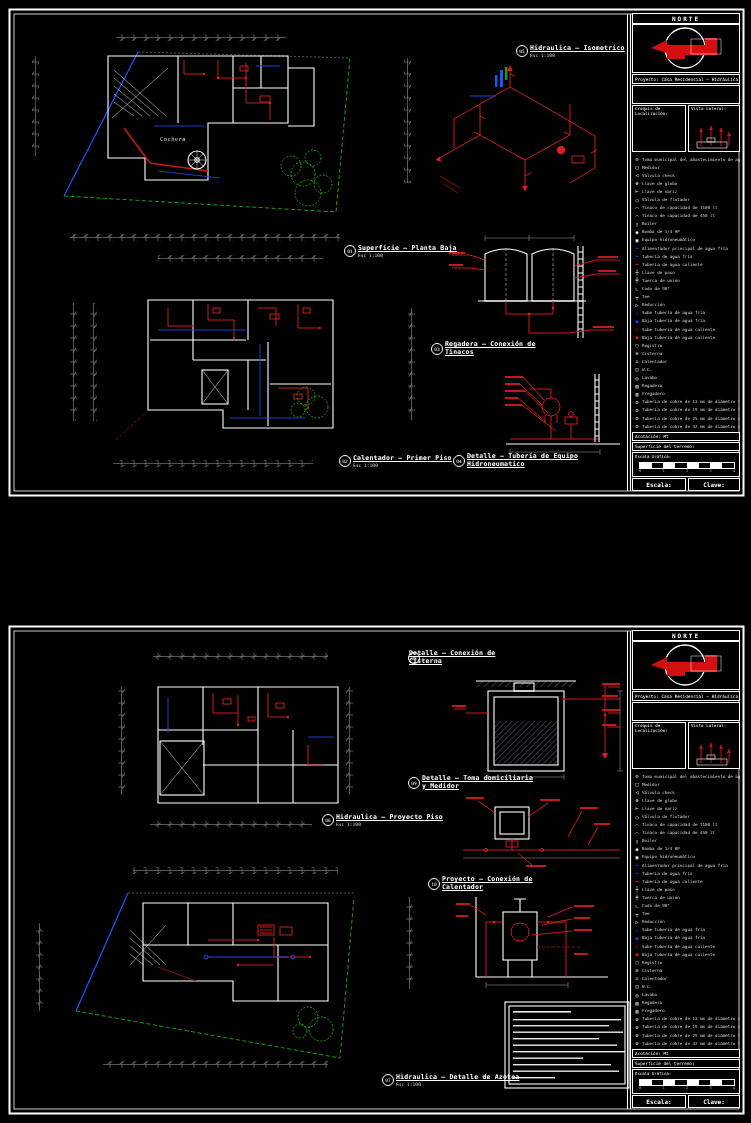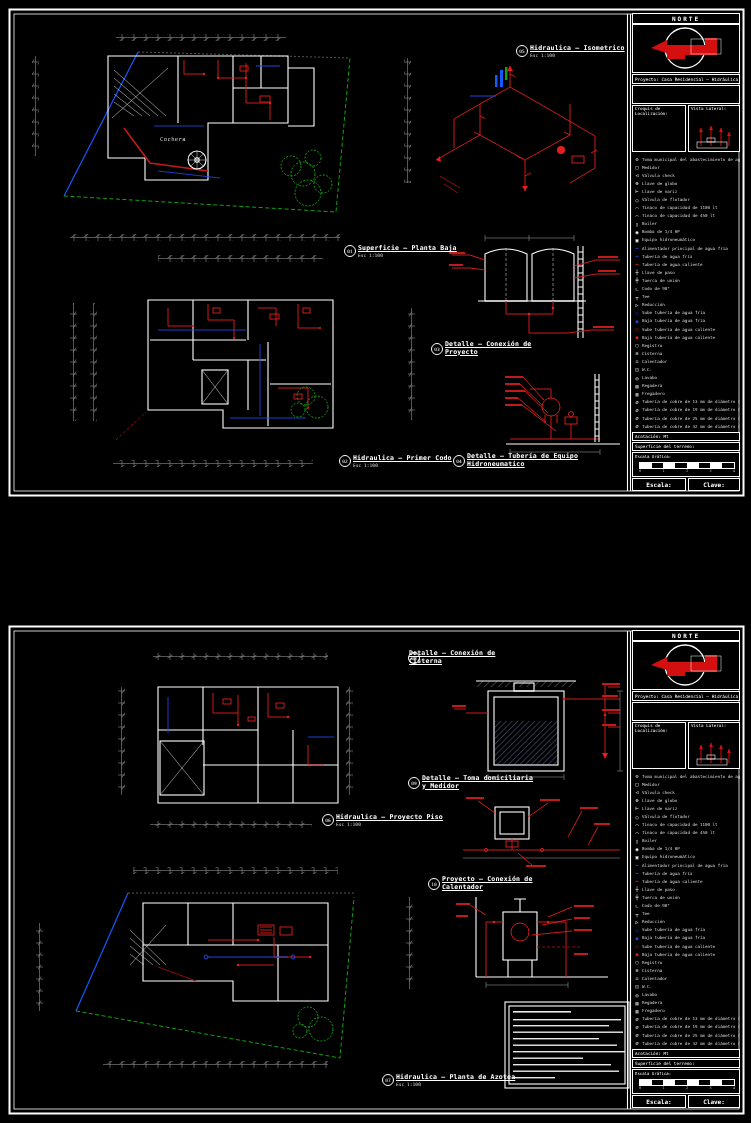--- a/index.html
+++ b/index.html
@@ -214,24 +214,24 @@
 
     <span class="bubble" style="left:508px;top:37px">05</span>
     <span class="vtitle" style="left:522px;top:36px">Hidraulica — Isometrico</span>
     <span class="vesc" style="left:522px;top:45px">Esc 1:100</span>
 
     <span class="bubble" style="left:336px;top:237px">01</span>
     <span class="vtitle" style="left:350px;top:236px">Superficie — Planta Baja</span>
     <span class="vesc" style="left:350px;top:245px">Esc 1:100</span>
 
     <span class="bubble" style="left:423px;top:335px">03</span>
-    <span class="vtitle wrap" style="left:437px;top:333px">Detalle — Conexión de Proyecto</span>
+    <span class="vtitle wrap" style="left:437px;top:333px">Regadera — Conexión de Tinacos</span>
 
     <span class="bubble" style="left:331px;top:447px">02</span>
-    <span class="vtitle" style="left:345px;top:446px">Hidraulica — Primer Codo</span>
+    <span class="vtitle" style="left:345px;top:446px">Calentador — Primer Piso</span>
     <span class="vesc" style="left:345px;top:455px">Esc 1:100</span>
 
     <span class="bubble" style="left:445px;top:447px">04</span>
     <span class="vtitle wrap" style="left:459px;top:445px">Detalle — Tubería de Equipo Hidroneumatico</span>
 
     <span class="roomlabel" style="left:152px;top:128px">Cochera</span>
 
     <div>
       <div class="tbk tb-north">NORTE</div>
       <div class="tbk tb-compass">
@@ -589,21 +589,21 @@
     <span class="vtitle" style="left:328px;top:188px">Hidraulica — Proyecto Piso</span>
     <span class="vesc" style="left:328px;top:197px">Esc 1:100</span>
 
     <span class="bubble" style="left:400px;top:152px">09</span>
     <span class="vtitle wrap" style="left:414px;top:150px">Detalle — Toma domiciliaria y Medidor</span>
 
     <span class="bubble" style="left:420px;top:253px">10</span>
     <span class="vtitle wrap" style="left:434px;top:251px">Proyecto — Conexión de Calentador</span>
 
     <span class="bubble" style="left:374px;top:449px">07</span>
-    <span class="vtitle" style="left:388px;top:448px">Hidraulica — Planta de Azotea</span>
+    <span class="vtitle" style="left:388px;top:448px">Hidraulica — Detalle de Azotea</span>
     <span class="vesc" style="left:388px;top:457px">Esc 1:100</span>
 
     <div>
       <div class="tbk tb-north">NORTE</div>
       <div class="tbk tb-compass">
         <svg width="106" height="47" viewBox="0 0 106 47">
           <circle cx="52" cy="23" r="20" fill="none" stroke="#fff" stroke-width="1.3"></circle>
           <path d="M18 23 L34 15 V20 H72 V13 H84 V30 H52 V34 H34 V28 Z" fill="#d40f0f"></path>
           <rect x="58" y="14" width="30" height="15" fill="none" stroke="#fff" stroke-width="0.5"></rect>
         </svg>

